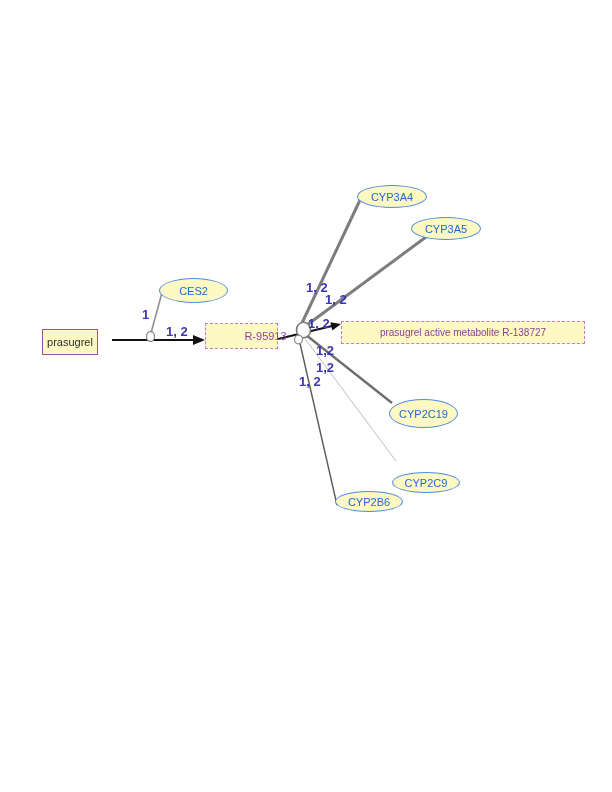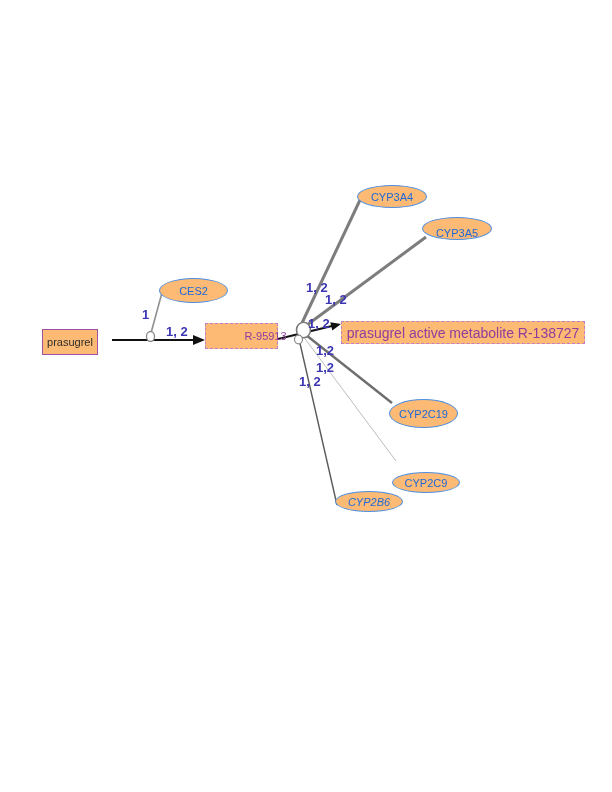--- a/index.html
+++ b/index.html
@@ -20,21 +20,21 @@
     left: 0;
     top: 0;
     width: 612px;
     height: 792px;
   }
   .node {
     position: absolute;
     display: flex;
     align-items: center;
     justify-content: center;
-    background: #fdba74;
+    background: #fef9c3;
     box-sizing: border-box;
     font-size: 11px;
     white-space: nowrap;
   }
   .rect-solid {
     border: 1.4px solid #a14fa1;
     color: #2b2b2b;
   }
   .rect-dashed {
     border: 1.3px dashed #c07fc2;
@@ -47,21 +47,21 @@
   }
   .edge-label {
     position: absolute;
     font-size: 13px;
     font-weight: 600;
     color: #3c36b2;
     white-space: nowrap;
     letter-spacing: 0px;
   }
   .metabolite-long {
-    font-size: 14px;
+    font-size: 10px;
   }
 </style>
 </head>
 <body>
 
 <div id="page">
 
   <svg id="edges-svg" viewBox="0 0 612 792" xmlns="http://www.w3.org/2000/svg">
 
     <line x1="163" y1="289" x2="151" y2="333" stroke="#909090" stroke-width="1.6"></line>
@@ -96,33 +96,33 @@
   </div>
 
   <div class="node rect-dashed metabolite-long" style="left:341px; top:321px; width:244px; height:23px;">
     <span>prasugrel active metabolite R-138727</span>
   </div>
 
   <div class="node ellipse" style="left:357px; top:185px; width:70px; height:23px;">
     <span>CYP3A4</span>
   </div>
 
-  <div class="node ellipse" style="left:422px; top:217px; width:70px; height:23px;align-items:flex-end;">
+  <div class="node ellipse" style="left:411px; top:217px; width:70px; height:23px;">
     <span>CYP3A5</span>
   </div>
 
   <div class="node ellipse" style="left:389px; top:399px; width:69px; height:29px;">
     <span>CYP2C19</span>
   </div>
 
   <div class="node ellipse" style="left:392px; top:472px; width:68px; height:21px;">
     <span>CYP2C9</span>
   </div>
 
-  <div class="node ellipse" style="left:335px; top:491px; width:68px; height:21px;font-style:italic;">
+  <div class="node ellipse" style="left:335px; top:491px; width:68px; height:21px;">
     <span>CYP2B6</span>
   </div>
 
   <span class="edge-label" style="left:142px; top:307px;">1</span>
   <span class="edge-label" style="left:166px; top:324px;">1, 2</span>
   <span class="edge-label" style="left:306px; top:280px;">1, 2</span>
   <span class="edge-label" style="left:325px; top:292px;">1, 2</span>
   <span class="edge-label" style="left:308px; top:316px;">1, 2</span>
   <span class="edge-label" style="left:316px; top:343px;">1,2</span>
   <span class="edge-label" style="left:316px; top:360px;">1,2</span>

